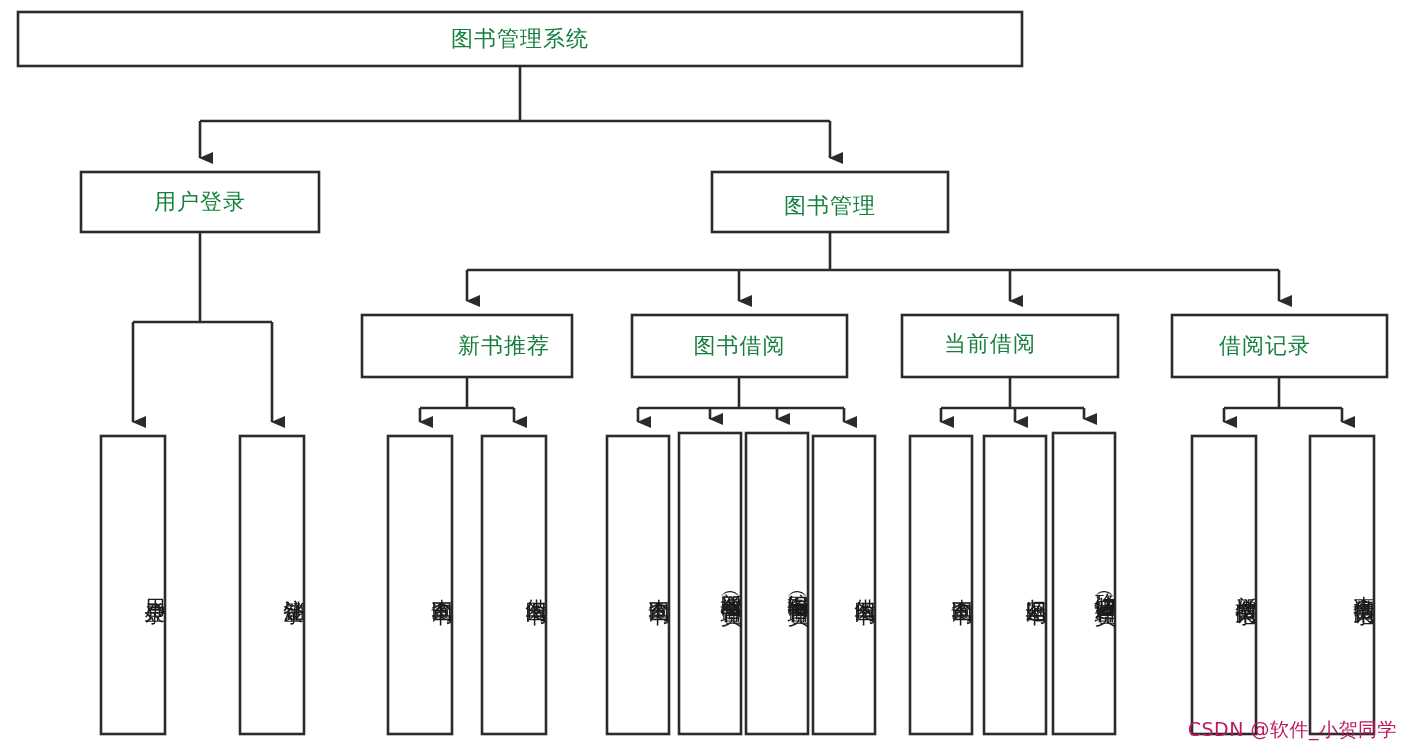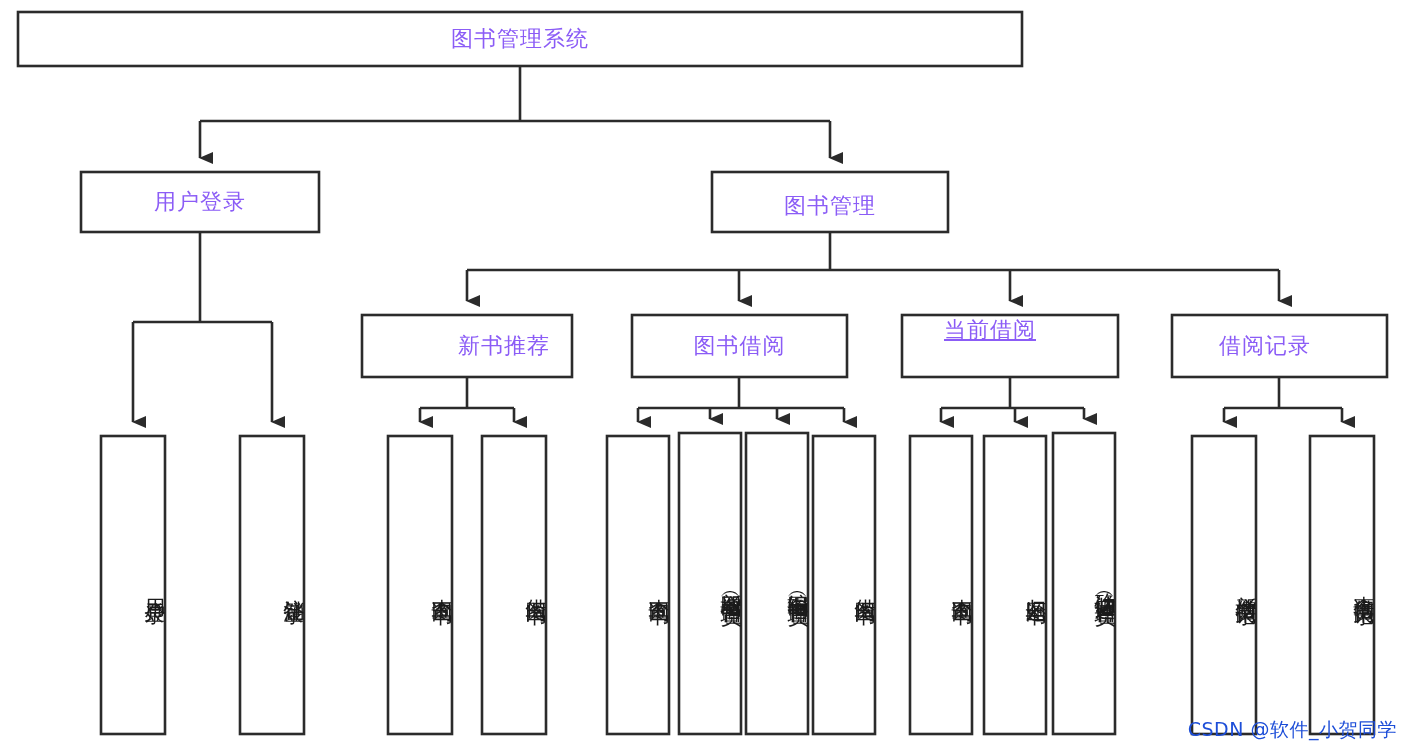--- a/index.html
+++ b/index.html
@@ -56,32 +56,32 @@
     line-height: 1;
     white-space: nowrap;
     pointer-events: none;
   }
   .hlabel-wrap {
     position: absolute;
     display: flex;
     align-items: center;
     justify-content: center;
     font-size: 22px;
-    color: #8b5cf6;
+    color: #15803d;
     font-family: "DejaVu Sans", "Liberation Sans", sans-serif;
     letter-spacing: 1px;
     white-space: nowrap;
     pointer-events: none;
   }
   .watermark {
     position: absolute;
     right: 8px;
     bottom: 4px;
     font-size: 19px;
-    color: #1d4ed8;
+    color: #be185d;
     font-family: "DejaVu Sans", "Liberation Sans", sans-serif;
     letter-spacing: 0.5px;
     white-space: nowrap;
     pointer-events: none;
   }
 </style>
 </head>
 <body>
 
 <div id="diagram-root">
@@ -172,21 +172,21 @@
     <rect class="node-box" x="1310" y="436" width="64" height="298"></rect>
   </svg>
 
   <div class="hlabel-wrap" style="left:18px; top:12px; width:1004px; height:54px;">图书管理系统</div>
 
   <div class="hlabel-wrap" style="left:81px; top:172px; width:238px; height:60px;">用户登录</div>
   <div class="hlabel-wrap" style="left:712px; top:176px; width:236px; height:60px;">图书管理</div>
 
   <div class="hlabel-wrap" style="left:362px; top:315px; width:210px; height:62px;margin-left:37px;">新书推荐</div>
   <div class="hlabel-wrap" style="left:632px; top:315px; width:215px; height:62px;">图书借阅</div>
-  <div class="hlabel-wrap" style="left:902px; top:299px; width:176px; height:62px;text-decoration:underline;">当前借阅</div>
+  <div class="hlabel-wrap" style="left:902px; top:313px; width:176px; height:62px;">当前借阅</div>
   <div class="hlabel-wrap" style="left:1172px; top:315px; width:186px; height:62px;">借阅记录</div>
 
   <div class="vlabel-wrap" style="left:101px; top:466px; width:64px; height:240px;">用户登录</div>
   <div class="vlabel-wrap" style="left:240px; top:466px; width:64px; height:240px;">注销登录</div>
   <div class="vlabel-wrap" style="left:388px; top:466px; width:64px; height:240px;">查询图书</div>
   <div class="vlabel-wrap" style="left:482px; top:466px; width:64px; height:240px;">借阅图书</div>
   <div class="vlabel-wrap" style="left:607px; top:466px; width:62px; height:240px;">查询图书</div>
   <div class="vlabel-wrap" style="left:679px; top:441px; width:62px; height:288px;">新增图书（管理员）</div>
   <div class="vlabel-wrap" style="left:746px; top:441px; width:62px; height:288px;">编辑图书（管理员）</div>
   <div class="vlabel-wrap" style="left:813px; top:466px; width:62px; height:240px;">借阅图书</div>

